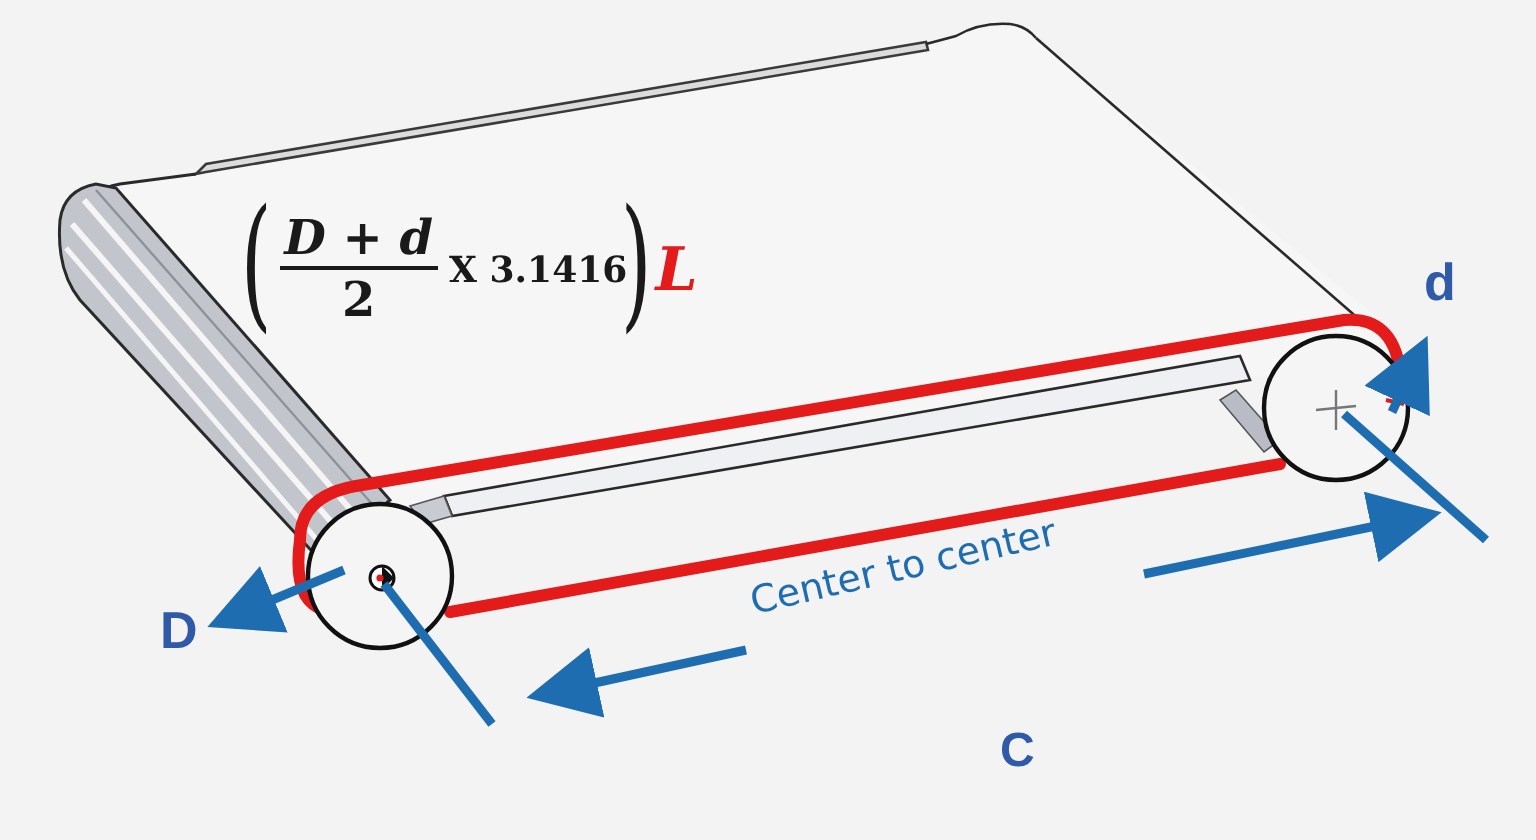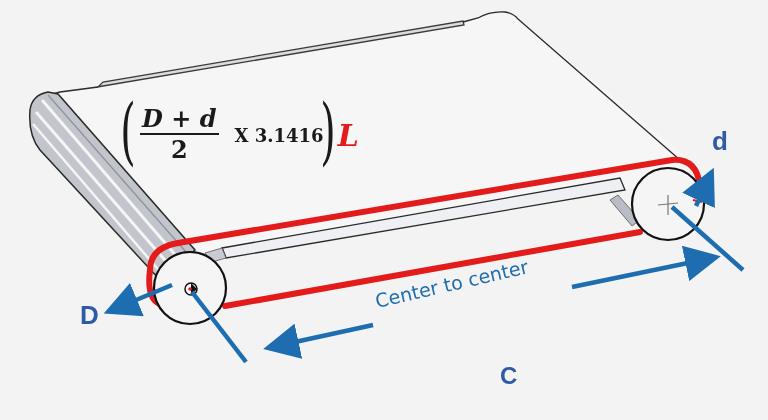--- a/index.html
+++ b/index.html
@@ -20,21 +20,21 @@
     .paren {
       font-family: "DejaVu Serif", serif;
       font-weight: normal;
       font-size: 72px; line-height: 72px;
       transform: scaleX(0.55);
       display: inline-block;
       color: #1a1a1a;
       margin: 0 -10px;
       position: relative; top: -4px;
     }
-    .frac { display: inline-flex; flex-direction: column; align-items: center; margin: 0 16px 0 8px; }
+    .frac { display: inline-flex; flex-direction: column; align-items: center; margin: 0 6px 0 8px; }
     .num { font-size: 24px; font-style: italic; line-height: 28px; padding: 0 2px; border-bottom: 2px solid #1a1a1a; }
     .den { font-size: 24px; line-height: 30px; }
     .ftext { font-size: 18px; white-space: pre; }
     .res { color: #e31b1b; font-style: italic; font-size: 30px; margin-left: 6px; }
     .label {
       position: absolute; font-family: "Liberation Sans", sans-serif;
       color: #2f5aa8; font-weight: bold;
     }
     .ctc {
       position: absolute; left: 378px; top: 290px;

